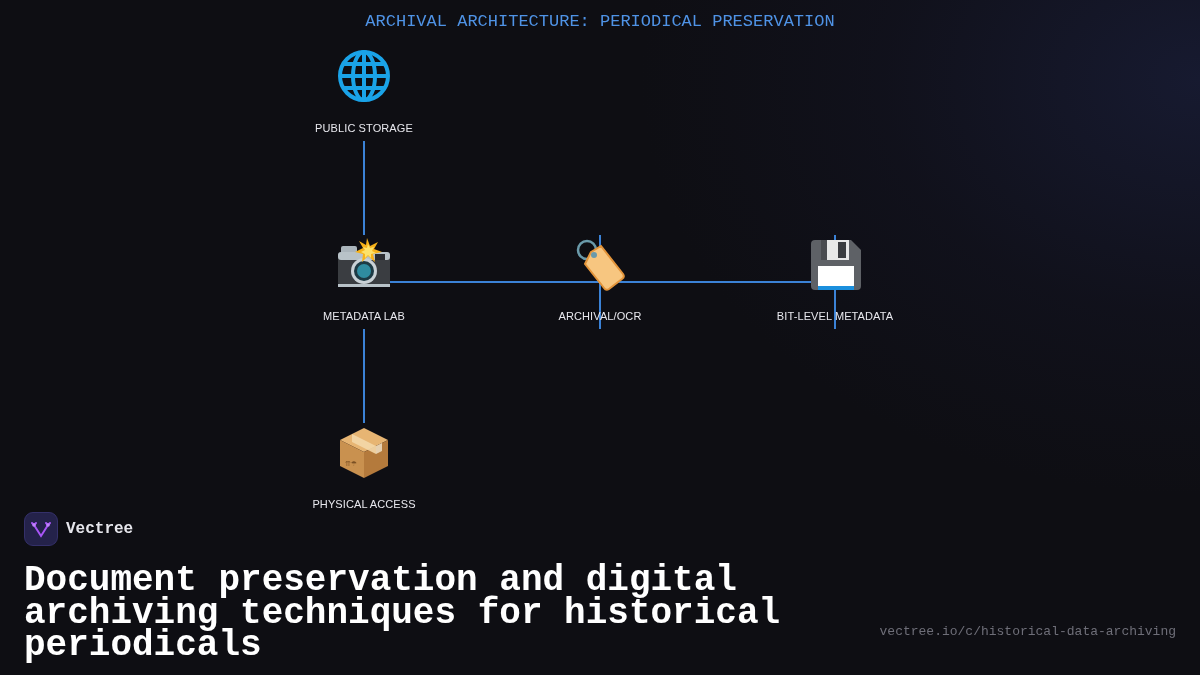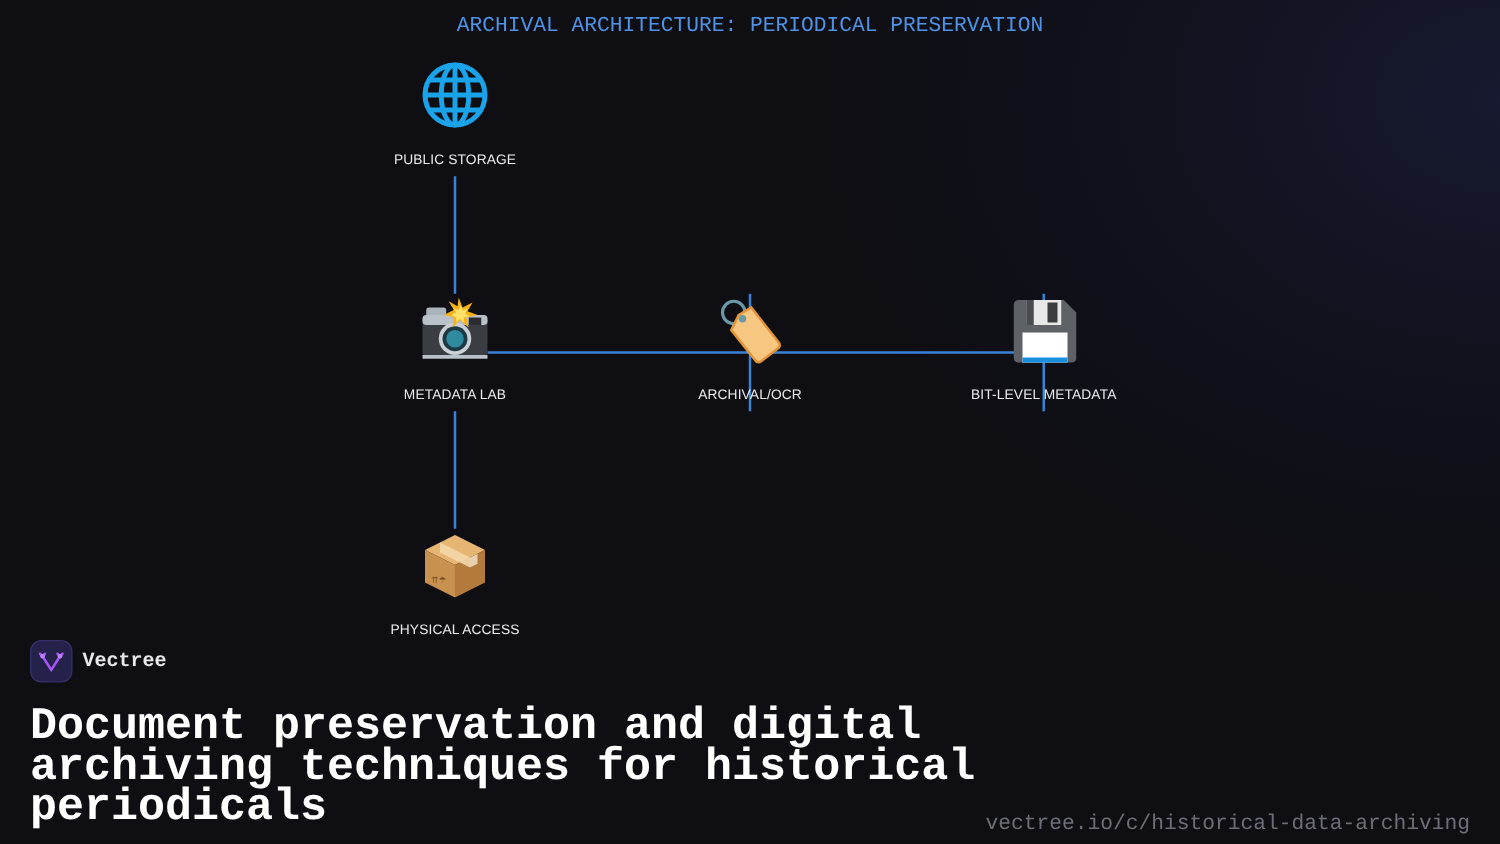--- a/index.html
+++ b/index.html
@@ -48,21 +48,21 @@
     font-size: 16px; color: #e6e6ec;
   }
   .headline {
     position: absolute; left: 24px; top: 549px; width: 800px;
     font-family: "Liberation Mono", monospace; font-weight: bold;
     font-size: 36px; line-height: 32.5px; color: #ffffff; margin-top: 16px;
   }
   .url {
     position: absolute; right: 24px; top: 624px;
     font-family: "Liberation Mono", monospace;
-    font-size: 17px; color: #6e6e78; margin-top: 26px;
+    font-size: 13px; color: #6e6e78;
   }
 </style>
 </head>
 <body>
 
 <div class="bg-glow"></div>
 
 <div class="diagram-title">ARCHIVAL ARCHITECTURE: PERIODICAL PRESERVATION</div>
 
 <div class="edge" style="left:363px; top:141px; width:2px; height:94px;"></div>

